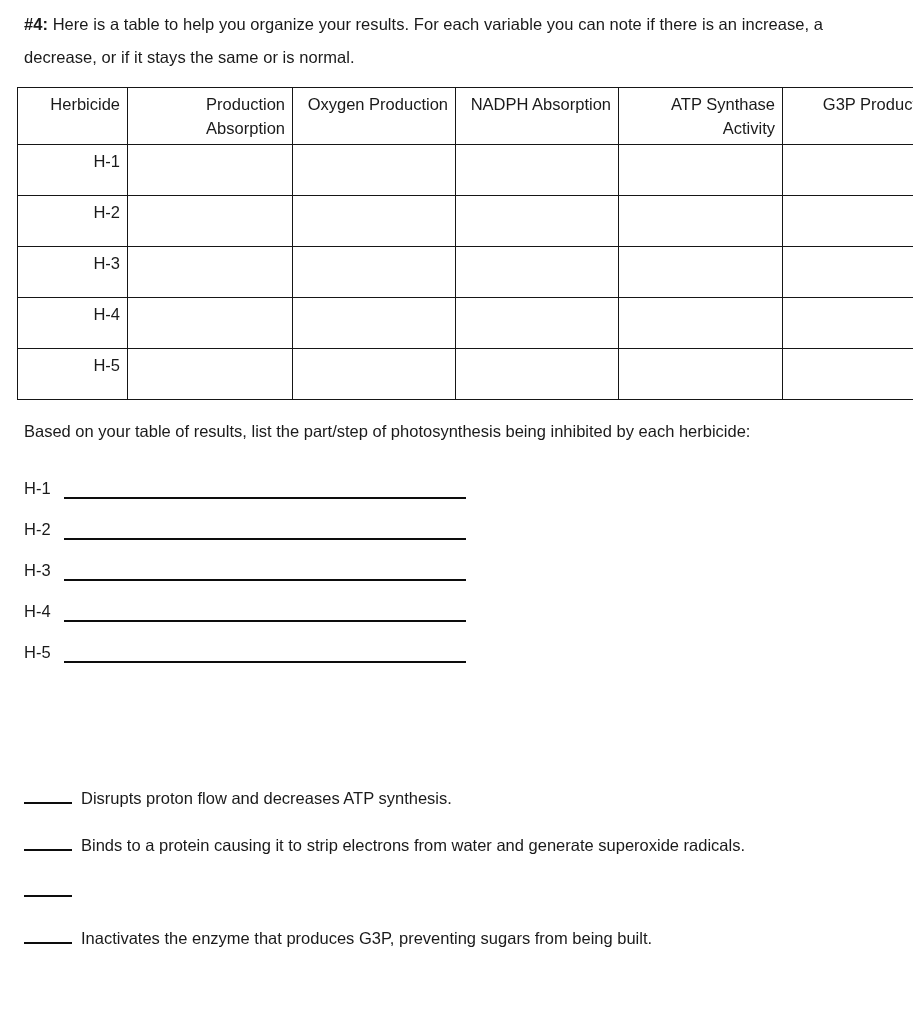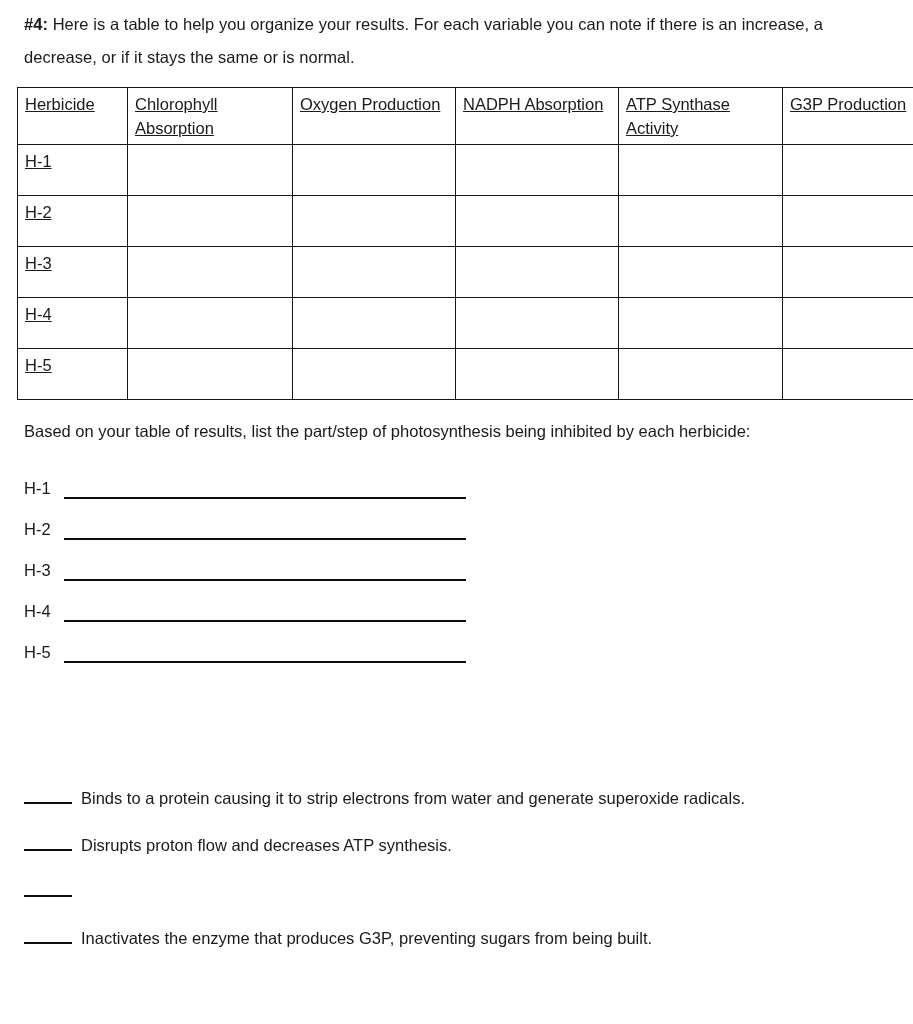--- a/index.html
+++ b/index.html
@@ -57,25 +57,24 @@
     top: 87px;
     width: 839px;
     border-collapse: collapse;
     table-layout: fixed;
     font-size: 16.5px;
   }
   .results-table th,
   .results-table td {
     border: 1.3px solid #161616;
     padding: 4px 7px 4px 7px;
-    text-align: left;
+    text-align: right;
     vertical-align: top;
     font-weight: normal;
     line-height: 24px;
-    text-decoration: underline;
   }
   .results-table th {
     height: 45px;
   }
   .results-table td {
     height: 42px;
   }
   .results-table .col-herb   { width: 95px; }
   .results-table .col-chl    { width: 150px; }
   .results-table .col-oxy    { width: 148px; }
@@ -143,21 +142,21 @@
 <div class="page">
 
   <div class="q-block" id="q4-block">
     <span class="q-num">#4:</span><span class="q-body"> Here is a table to help you organize your results. For each variable you can note if there is an increase, a decrease, or if it stays the same or is normal.</span>
   </div>
 
   <table class="results-table">
     <thead>
       <tr>
         <th class="col-herb">Herbicide</th>
-        <th class="col-chl">Chlorophyll Absorption</th>
+        <th class="col-chl">Production Absorption</th>
         <th class="col-oxy">Oxygen Production</th>
         <th class="col-nadph">NADPH Absorption</th>
         <th class="col-atp">ATP Synthase Activity</th>
         <th class="col-g3p">G3P Production</th>
       </tr>
     </thead>
     <tbody>
       <tr>
         <td>H-1</td>
         <td></td>
@@ -222,26 +221,26 @@
     </div>
     <div class="answer-row">
       <span class="answer-label">H-5</span>
       <span class="answer-rule"></span>
     </div>
   </div>
 
 
   <div class="fill-list">
     <div class="fill-row">
+      <span class="fill-blank"></span><span class="fill-text">Disrupts proton flow and decreases ATP synthesis.</span>
+    </div>
+    <div class="fill-row">
       <span class="fill-blank"></span><span class="fill-text">Binds to a protein causing it to strip electrons from water and generate superoxide radicals.</span>
     </div>
     <div class="fill-row">
-      <span class="fill-blank"></span><span class="fill-text">Disrupts proton flow and decreases ATP synthesis.</span>
-    </div>
-    <div class="fill-row">
       <span class="fill-blank"></span>
     </div>
     <div class="fill-row">
       <span class="fill-blank"></span><span class="fill-text">Inactivates the enzyme that produces G3P, preventing sugars from being built.</span>
     </div>
   </div>
 
 </div>
 
 </body></html>

